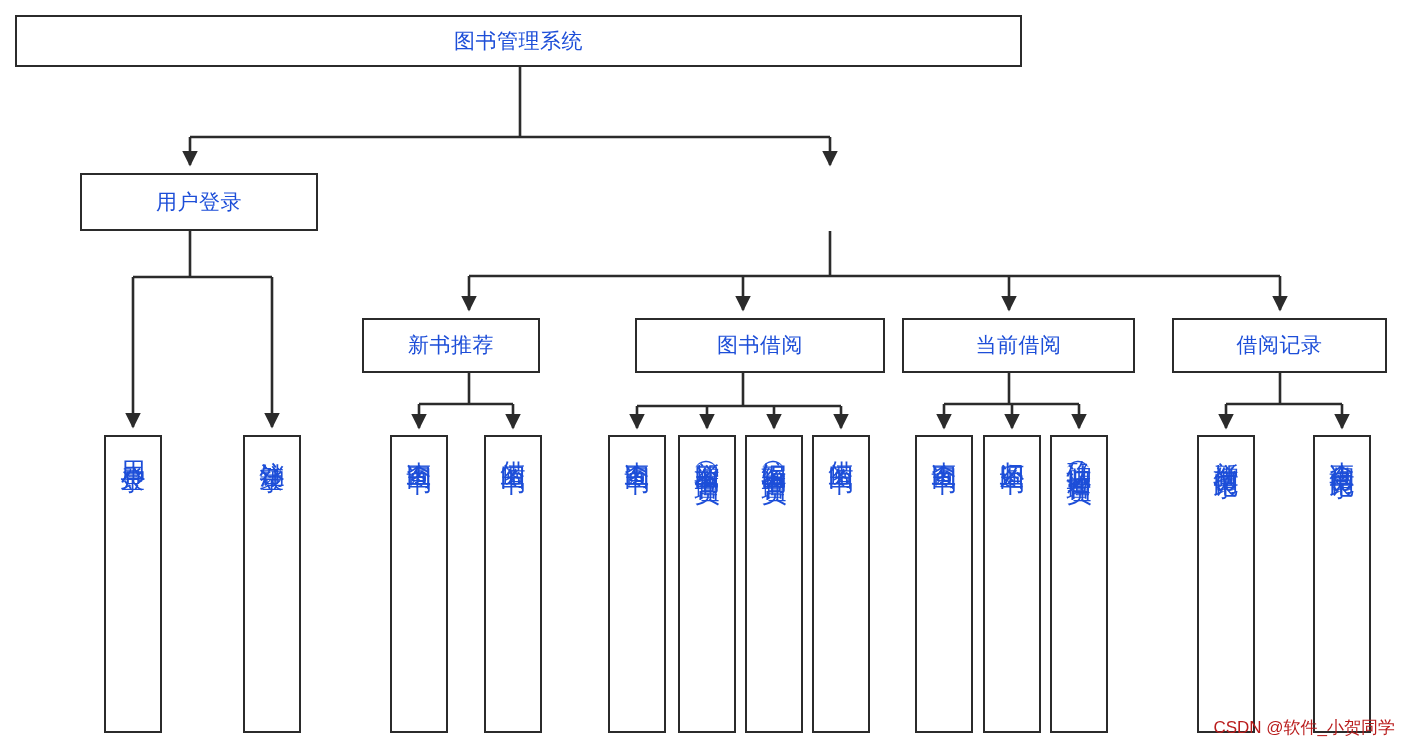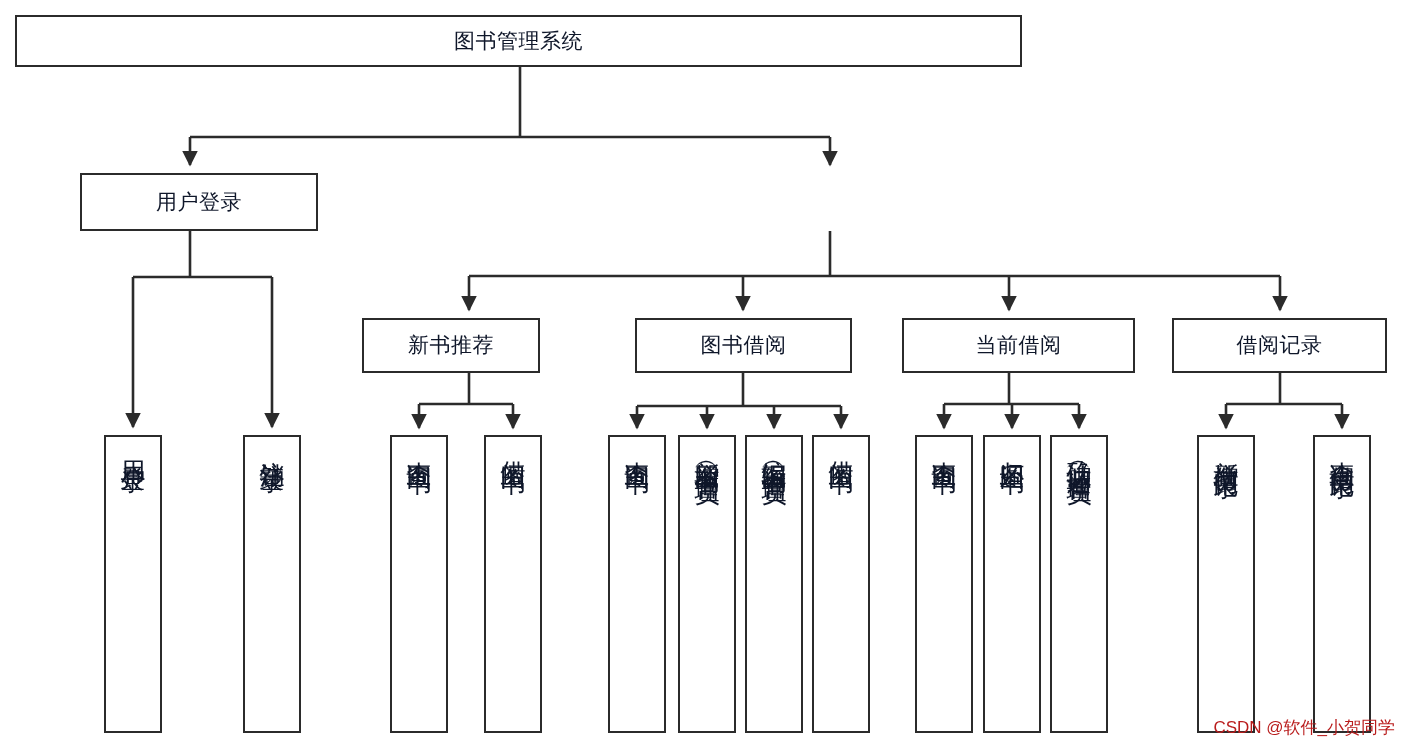--- a/index.html
+++ b/index.html
@@ -28,21 +28,21 @@
     position: absolute;
     box-sizing: border-box;
     background: #ffffff;
     border: 2px solid #2b2b2b;
     display: flex;
     align-items: center;
     justify-content: center;
     z-index: 2;
   }
   .node-label {
-    color: #0f172a;
+    color: #1d4ed8;
     line-height: 1.08;
     letter-spacing: 0.5px;
     white-space: nowrap;
   }
   .node.horiz .node-label {
     font-size: 21px;
   }
   .node.vert {
     align-items: flex-start;
     justify-content: center;
@@ -128,21 +128,21 @@
     <span class="node-label">图书管理系统</span>
   </div>
 
   <div class="node horiz" style="left:80px; top:173px; width:238px; height:58px;">
     <span class="node-label">用户登录</span>
   </div>
 
   <div class="node horiz" style="left:362px; top:318px; width:178px; height:55px;">
     <span class="node-label">新书推荐</span>
   </div>
-  <div class="node horiz" style="left:635px; top:318px; width:217px; height:55px;">
+  <div class="node horiz" style="left:635px; top:318px; width:250px; height:55px;">
     <span class="node-label">图书借阅</span>
   </div>
   <div class="node horiz" style="left:902px; top:318px; width:233px; height:55px;">
     <span class="node-label">当前借阅</span>
   </div>
   <div class="node horiz" style="left:1172px; top:318px; width:215px; height:55px;">
     <span class="node-label">借阅记录</span>
   </div>
 
   <div class="node vert" style="left:104px; top:435px; width:58px; height:298px;">

